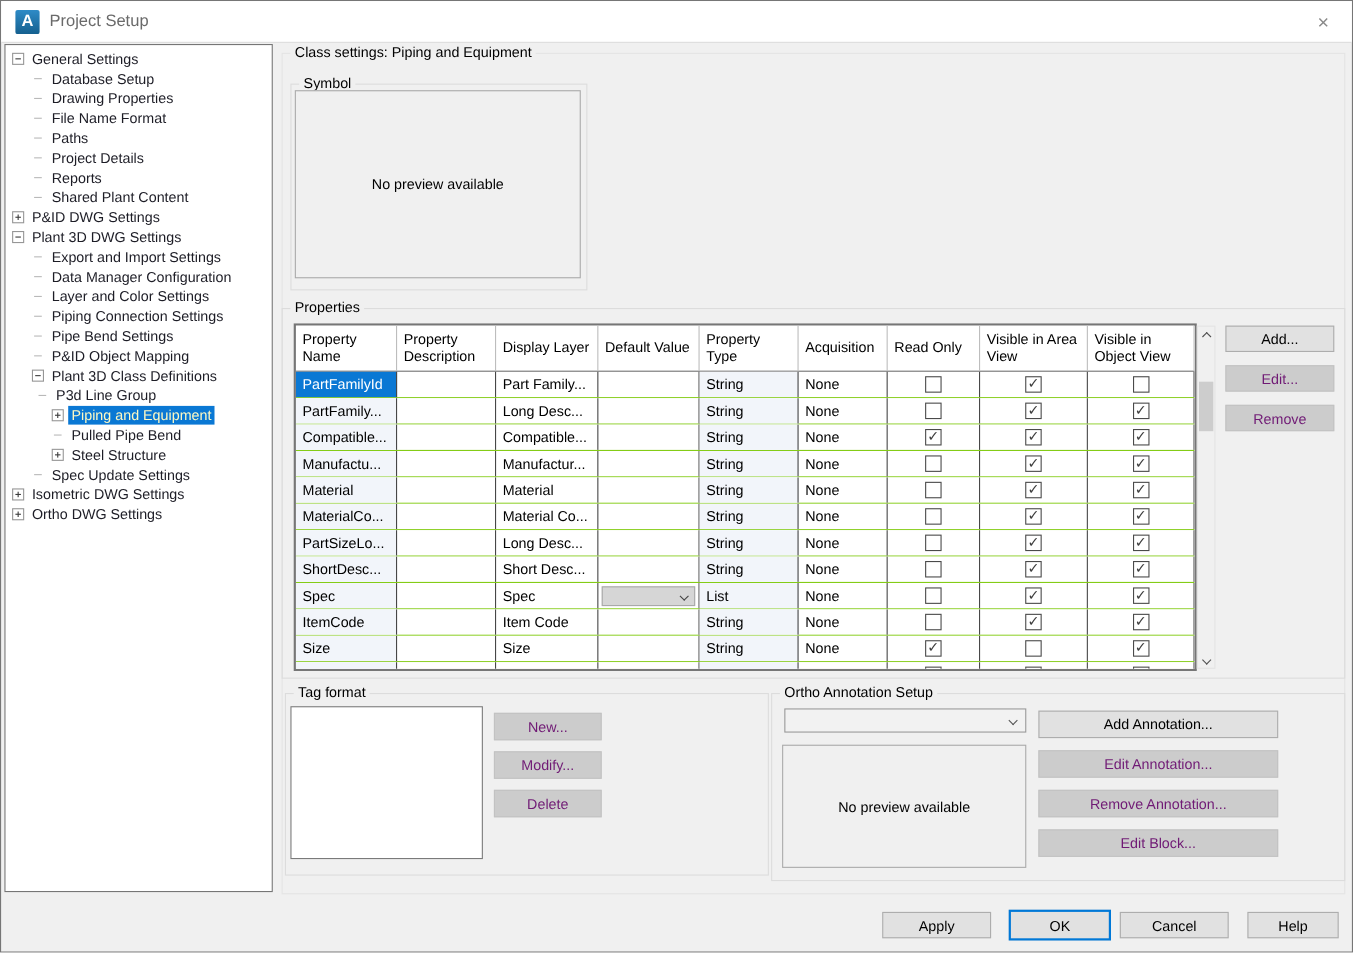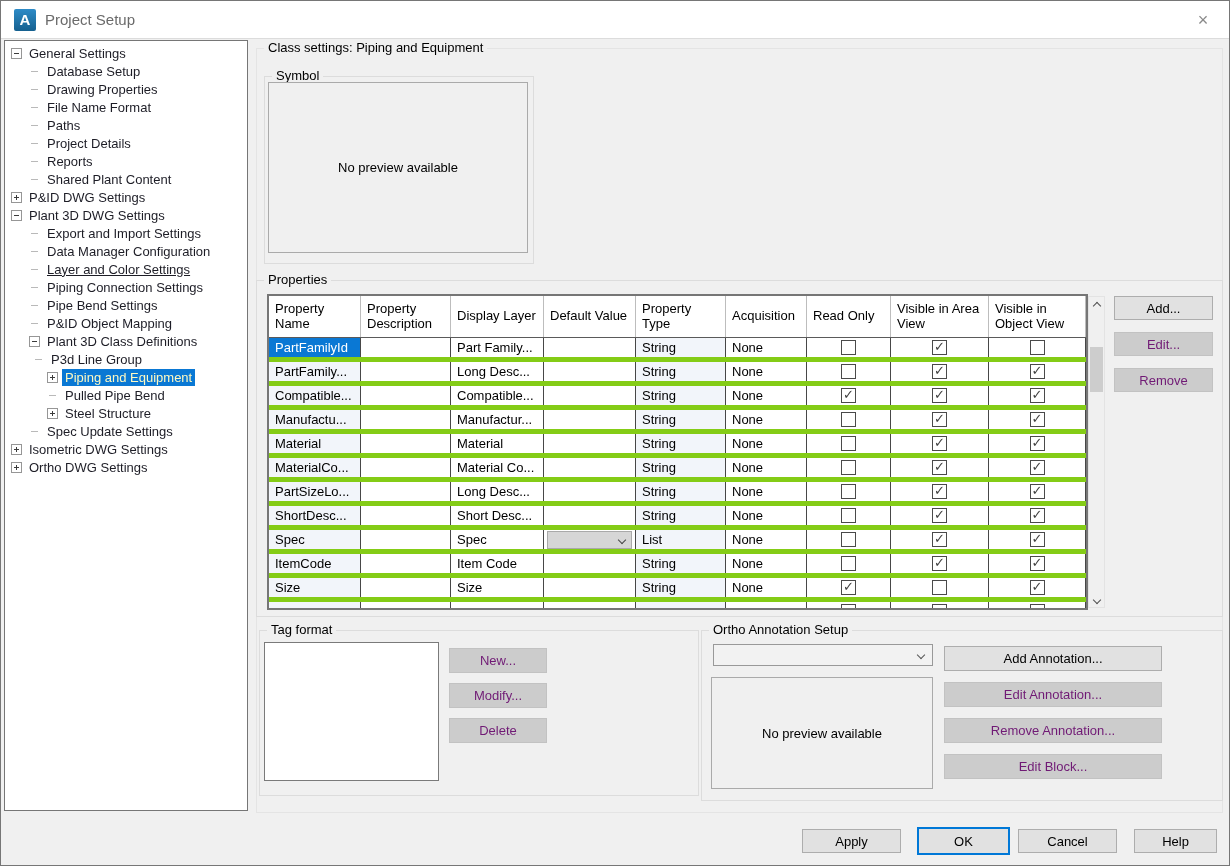--- a/index.html
+++ b/index.html
@@ -28,21 +28,21 @@
   .tree-label.selected{background:#0a78d4;color:#fef9c3;}
   
   .groupbox{position:absolute;border:1px solid #dcdcdc;}
   .gb-label{position:absolute;top:-9px;left:7px;background:#f0f0f0;padding:0 4px;white-space:nowrap;}
   
   .preview-box{position:absolute;border:1px solid #aaaaaa;background:#f0f0f0;display:flex;align-items:center;justify-content:center;}
   
   .prop-table{position:absolute;left:266px;top:293px;width:821px;height:316px;border:2px solid #767676;background:#fff;overflow:hidden;}
   .thead{display:grid;height:42px;background:#fff;border-bottom:1px solid #5a5a5a;}
   .th{padding:3px 6px;border-right:1px solid #bdbdbd;display:flex;align-items:center;line-height:1.15;overflow:hidden;}
-  .trow{display:grid;height:24px;border-bottom:5px solid #84cc16;background:#fff;}
+  .trow{display:grid;height:24px;border-bottom:1px solid #84cc16;background:#fff;}
   .td{border-right:1px solid #474747;padding:0 6px;overflow:hidden;white-space:nowrap;display:flex;align-items:center;}
   .td.tint{background:#f2f5fa;}
   .td.sel{background:#0a78d4;color:#fff;}
   .td.center{justify-content:center;}
   .cb{width:15px;height:15px;border:1px solid #4a4a4a;background:#fff;position:relative;flex:none;}
   .cb.checked::after{content:"\2713";position:absolute;left:1px;top:-2px;font-size:13px;color:#3f3f3f;}
   .cell-combo{flex:1;height:18px;background:#d6d6d6;border:1px solid #a9a9a9;position:relative;}
   .chev{display:inline-block;width:6px;height:6px;border-right:1px solid #444;border-bottom:1px solid #444;}
   .chev.down{transform:rotate(45deg);}
   .chev.up{transform:rotate(-135deg);}
@@ -123,21 +123,21 @@
         <span class="tree-label">Plant 3D DWG Settings</span>
       </div>
       <div class="tree-row" style="padding-left: 24px;">
         <span class="leaf-dash"></span>
         <span class="tree-label">Export and Import Settings</span>
       </div>
       <div class="tree-row" style="padding-left: 24px;">
         <span class="leaf-dash"></span>
         <span class="tree-label">Data Manager Configuration</span>
       </div>
-      <div class="tree-row" style="padding-left: 24px; text-decoration: underline;">
+      <div class="tree-row" style="padding-left: 24px;">
         <span class="leaf-dash"></span>
         <span class="tree-label">Layer and Color Settings</span>
       </div>
       <div class="tree-row" style="padding-left: 24px;">
         <span class="leaf-dash"></span>
         <span class="tree-label">Piping Connection Settings</span>
       </div>
       <div class="tree-row" style="padding-left: 24px;">
         <span class="leaf-dash"></span>
         <span class="tree-label">Pipe Bend Settings</span>

